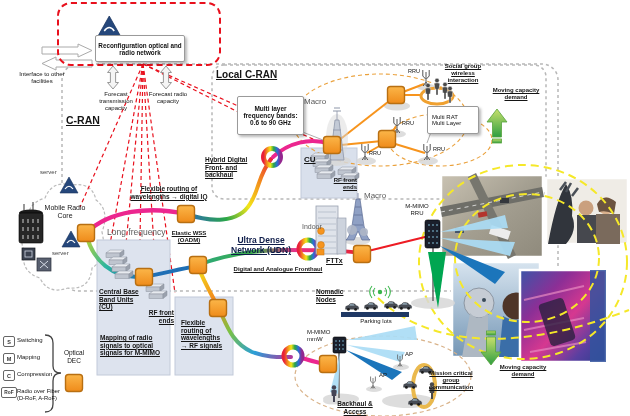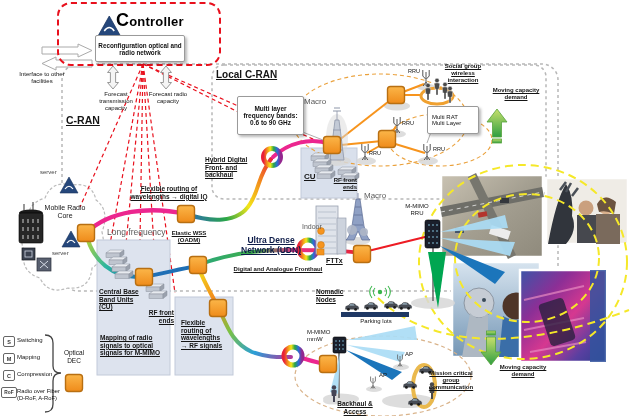--- a/index.html
+++ b/index.html
@@ -414,57 +414,56 @@
 </g>
 <g>
   <polygon points="491,365 481,352 486.5,352 486.5,337 495.5,337 495.5,352 501,352" fill="url(#gGreen)" stroke="#57a33c" stroke-width="0.8"></polygon>
   <rect x="486.5" y="331" width="9" height="4" fill="url(#gGreen)" stroke="#57a33c" stroke-width="0.8"></rect>
 </g>
 
 <path d="M45,335 Q53,335 53,343 L53,366 Q53,373 61,373 Q53,373 53,381 L53,404 Q53,412 45,412" fill="none" stroke="#444" stroke-width="1.3"></path>
 </svg>
 
 <div class="red-dash" style="left:57px;top:2px;width:160px;height:60px;"></div>
-<div class="ctrl-title" style="left:116px;top:10px;"><span class="bigc">C</span><span>ontroller</span></div>
 <div class="wbox" style="left:95px;top:35px;width:88px;height:25px;font-size:6.3px;">Reconfiguration optical and radio network</div>
 
 <div class="wbox" style="left:237px;top:96px;width:65px;height:37px;font-size:6.5px;">Multi layer frequency bands: 0.6 to 90 GHz</div>
 <div class="wbox" style="left:427px;top:106px;width:46px;height:26px;font-size:6px;justify-content:flex-start;text-align:left;padding-left:4px;font-weight:normal;">
   <span>
         <span class="ln">Multi RAT</span>
         <span class="ln">Multi Layer</span>
       </span>
 </div>
 
 <div class="lb c" style="left:16px;top:71px;width:52px;">Interface to other facilities</div>
 <div class="lb b" style="left:66px;top:114px;font-size:10.5px;">C-RAN</div>
 <div class="lb c" style="left:94px;top:91px;width:44px;">Forecast transmission capacity</div>
 <div class="lb c" style="left:146px;top:91px;width:44px;">Forecast radio capacity</div>
 <div class="lb b" style="left:216px;top:69px;font-size:10px;">Local C-RAN</div>
 <div class="lb gray" style="left:304px;top:97px;font-size:8px;">Macro</div>
 <div class="lb c b" style="left:440px;top:63px;width:46px;">Social group wireless interaction</div>
 <div class="lb c b" style="left:490px;top:87px;width:52px;">Moving capacity demand</div>
 <div class="lb b" style="left:205px;top:156px;width:62px;font-size:6.5px;">Hybrid Digital Front- and backhaul</div>
-<div class="lb b" style="left:304px;top:172px;font-size:8px;">CU</div>
+<div class="lb b" style="left:304px;top:155px;font-size:8px;">CU</div>
 <div class="lb r b" style="left:329px;top:177px;width:28px;">RF front ends</div>
 <div class="lb" style="left:408px;top:68px;font-size:5.5px;">RRU</div>
 <div class="lb" style="left:402px;top:120px;font-size:5.5px;">RRU</div>
 <div class="lb" style="left:369px;top:150px;font-size:5.5px;">RRU</div>
 <div class="lb" style="left:433px;top:146px;font-size:5.5px;">RRU</div>
 <div class="lb" style="left:40px;top:169px;color:#444;">server</div>
 <div class="lb c" style="left:44px;top:204px;width:42px;font-size:7px;">Mobile Radio Core</div>
 <div class="lb" style="left:52px;top:250px;color:#444;">server</div>
 <div class="lb c b" style="left:126px;top:185px;width:86px;font-size:6.5px;">Flexible routing of wavelengths → digital IQ</div>
 <div class="lb gray" style="left:107px;top:227px;font-size:8.5px;">Long frequency</div>
 <div class="lb c b" style="left:170px;top:230px;width:38px;">Elastic WSS (OADM)</div>
 <div class="lb b" style="left:99px;top:288px;width:40px;font-size:6.5px;">Central Base Band Units (CU)</div>
 <div class="lb r b" style="left:142px;top:309px;width:32px;font-size:6.5px;">RF front ends</div>
 <div class="lb b" style="left:100px;top:334px;width:68px;font-size:6.5px;">Mapping of radio signals to optical signals for M-MIMO</div>
 <div class="lb b" style="left:181px;top:319px;width:44px;font-size:6.5px;">Flexible routing of wavelengths → RF signals</div>
-<div class="lb c b navy" style="left:238px;top:235px;width:66px;font-size:8.5px;">Ultra Dense Network (UDN)</div>
+<div class="lb c b navy" style="left:228px;top:235px;width:66px;font-size:8.5px;">Ultra Dense Network (UDN)</div>
 <div class="lb c b" style="left:233px;top:266px;width:90px;">Digital and Analogue Fronthaul</div>
 <div class="lb gray" style="left:302px;top:223px;font-size:7px;">Indoor</div>
 <div class="lb gray" style="left:364px;top:191px;font-size:8px;">Macro</div>
 <div class="lb c" style="left:398px;top:203px;width:38px;">
       <span class="ln">M-MIMO</span>
       <span class="ln">RRU</span>
     </div>
 <div class="lb b" style="left:326px;top:257px;font-size:7px;">FTTx</div>
 <div class="lb b" style="left:316px;top:288px;width:36px;font-size:6.5px;">Nomadic Nodes</div>
 <div class="lb c" style="left:352px;top:318px;width:48px;">Parking lots</div>

